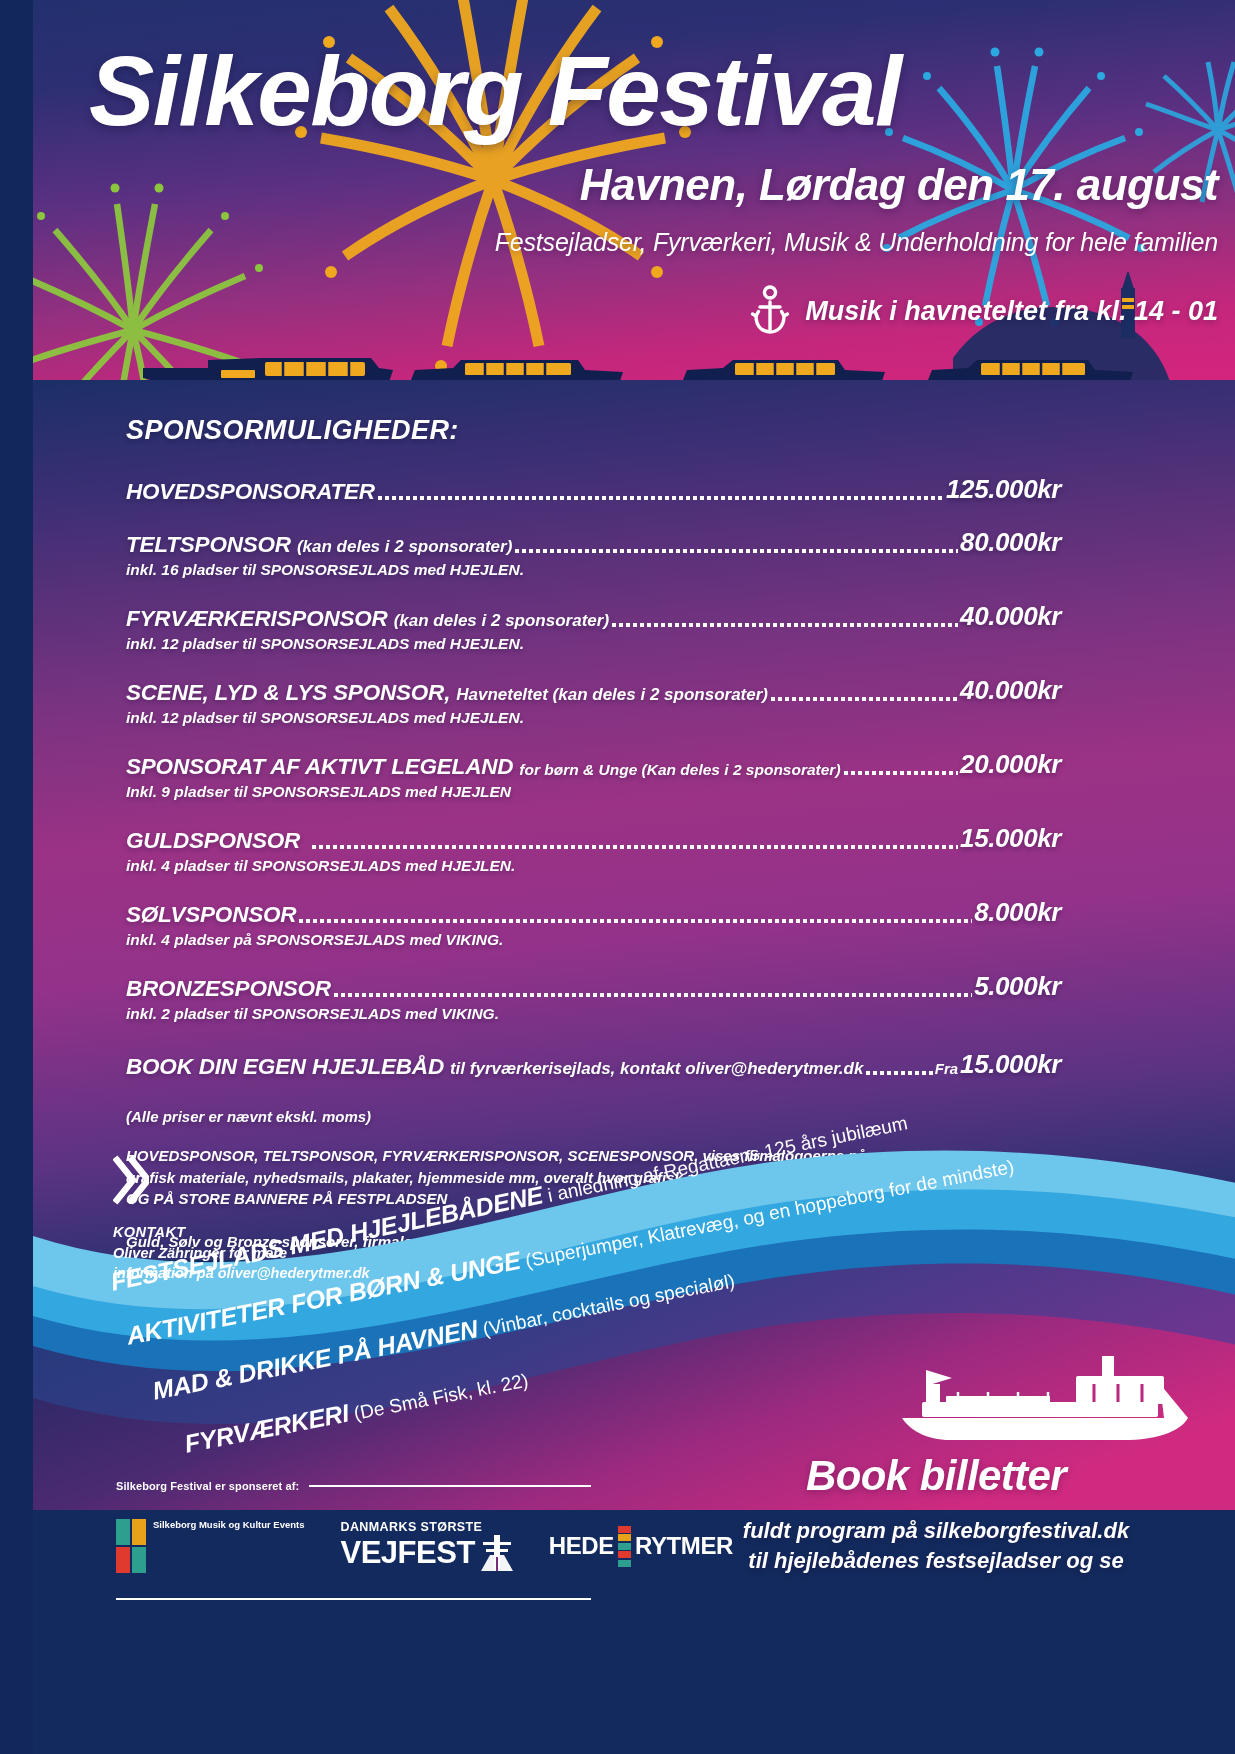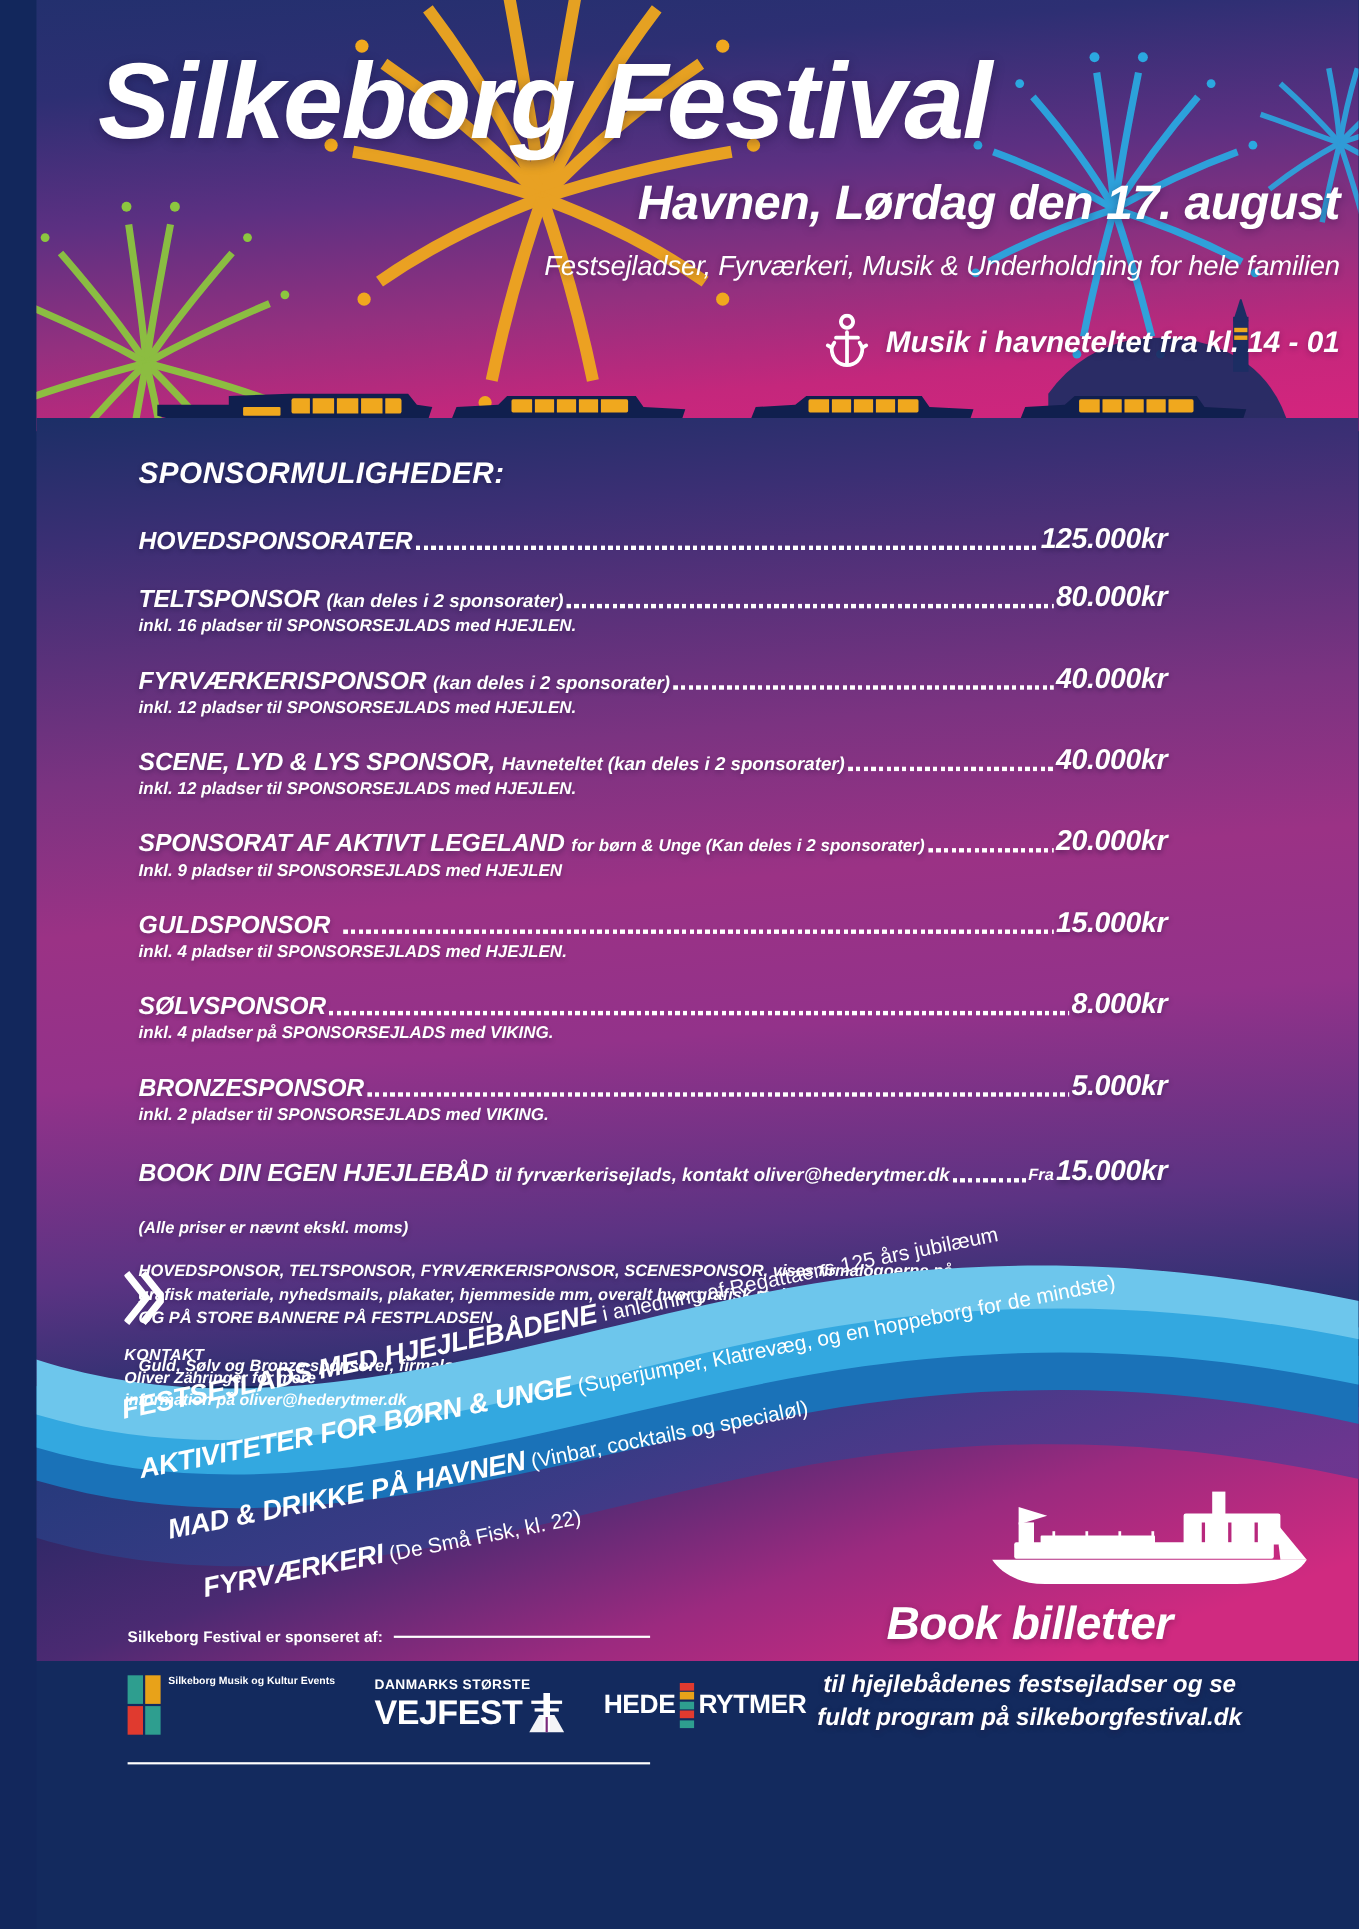--- a/index.html
+++ b/index.html
@@ -221,21 +221,21 @@
 
   .sponsored-by {
     position: absolute;
     left: 83px; top: 1480px;
     width: 475px;
     color: #fff;
     z-index: 5;
   }
   .sb-label-row { display: flex; align-items: center; gap: 10px; }
   .sb-label {
-    font-size: 14px;
+    font-size: 11px;
     font-weight: 600;
     letter-spacing: 0.1px;
     white-space: nowrap;
   }
   .sb-rule { flex: 1 1 auto; height: 1.5px; background: #fff; }
   .sb-logos {
     display: flex;
     align-items: center;
     gap: 36px;
     margin-top: 26px;
@@ -687,18 +687,18 @@
         <span class="t">RYTMER</span>
       </div>
     </div>
 
     <div class="sb-bottom-rule"></div>
   </div>
 
   <div class="book">
     <div class="book-title">Book billetter</div>
     <div class="book-line">
+      <div>fuldt program på silkeborgfestival.dk</div>
       <div>til hjejlebådenes festsejladser og se</div>
-      <div>fuldt program på silkeborgfestival.dk</div>
     </div>
   </div>
 
 </div>
 
 </body></html>

